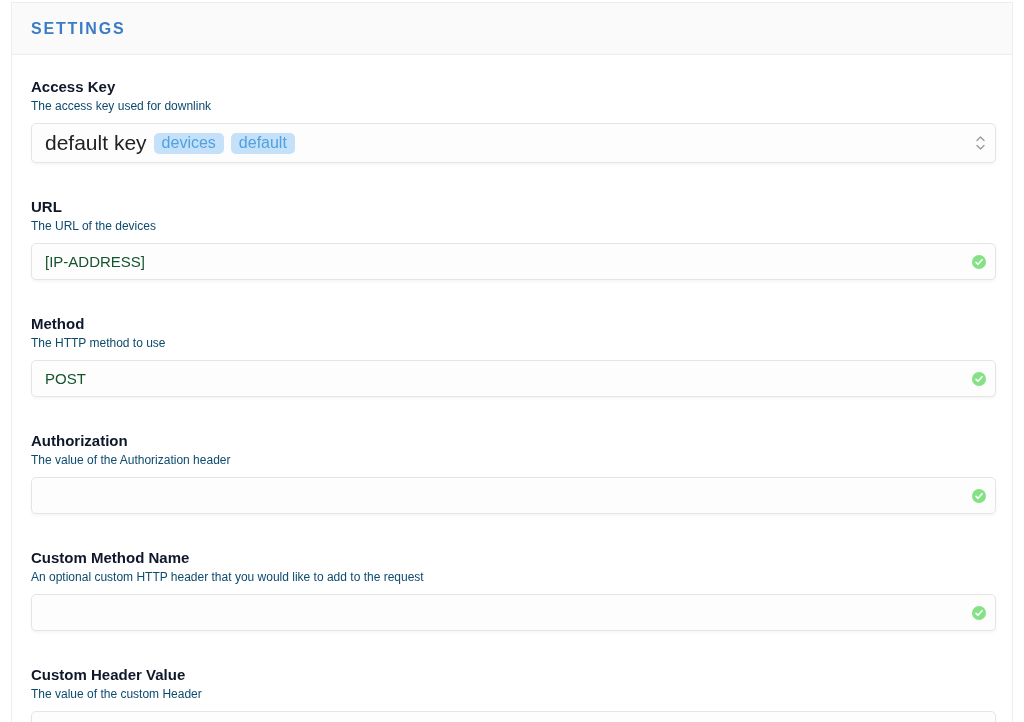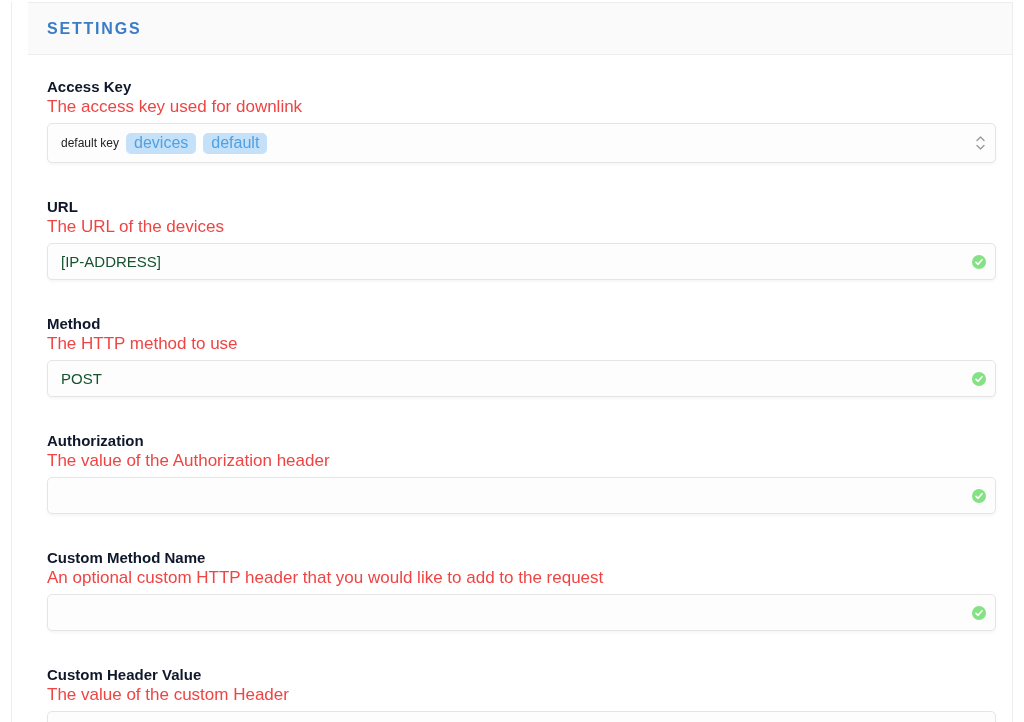--- a/index.html
+++ b/index.html
@@ -23,21 +23,20 @@
   }
   .panel {
     position: absolute;
     left: 11px;
     right: 11px;
     top: 2px;
     bottom: 0;
     border-left: 1px solid #ededed;
     border-right: 1px solid #ededed;
     background: #ffffff;
-    padding-left: 16px;
   }
   .panel-header {
     height: 53px;
     background: #fafafa;
     border-top: 1px solid #ededed;
     border-bottom: 1px solid #ededed;
     display: flex;
     align-items: center;
     padding-left: 19px;
   }
@@ -54,22 +53,22 @@
     margin-bottom: 35px;
   }
   .field-label {
     font-size: 15px;
     font-weight: bold;
     color: #0f172a;
     line-height: 18px;
     margin-bottom: 2px;
   }
   .field-desc {
-    font-size: 17px;
-    color: #ef4444;
+    font-size: 12px;
+    color: #0c4a6e;
     line-height: 17px;
     margin-bottom: 8px;
   }
   .input-wrap {
     position: relative;
   }
   .text-input {
     width: 100%;
     height: 37px;
     border: 1px solid #e5e5e5;
@@ -88,21 +87,21 @@
     border: 1px solid #e5e5e5;
     border-radius: 5px;
     background: #fdfdfd;
     padding: 0 36px 0 13px;
     display: flex;
     align-items: center;
     box-shadow: 0 2px 3px rgba(0,0,0,0.04);
     cursor: pointer;
   }
   .select-value {
-    font-size: 12px;
+    font-size: 21px;
     color: #222222;
   }
   .badge {
     background: var(--badge-bg);
     color: var(--badge-text);
     font-size: 16px;
     line-height: 12px;
     padding: 4px 8px 5px 8px;
     border-radius: 5px;
     margin-left: 7px;

